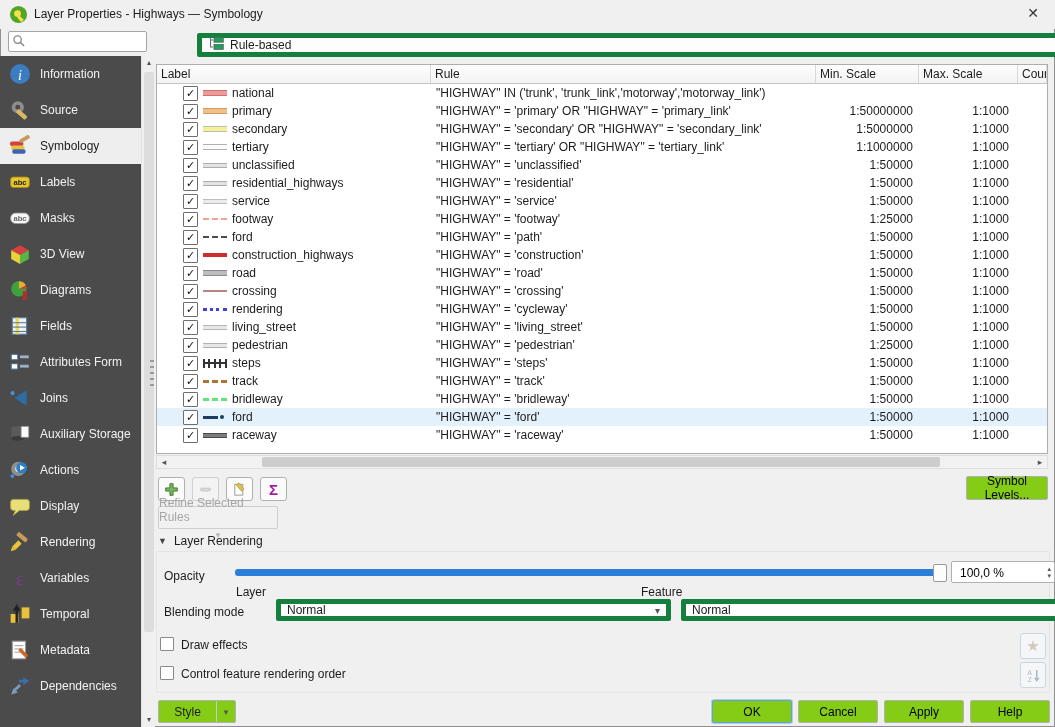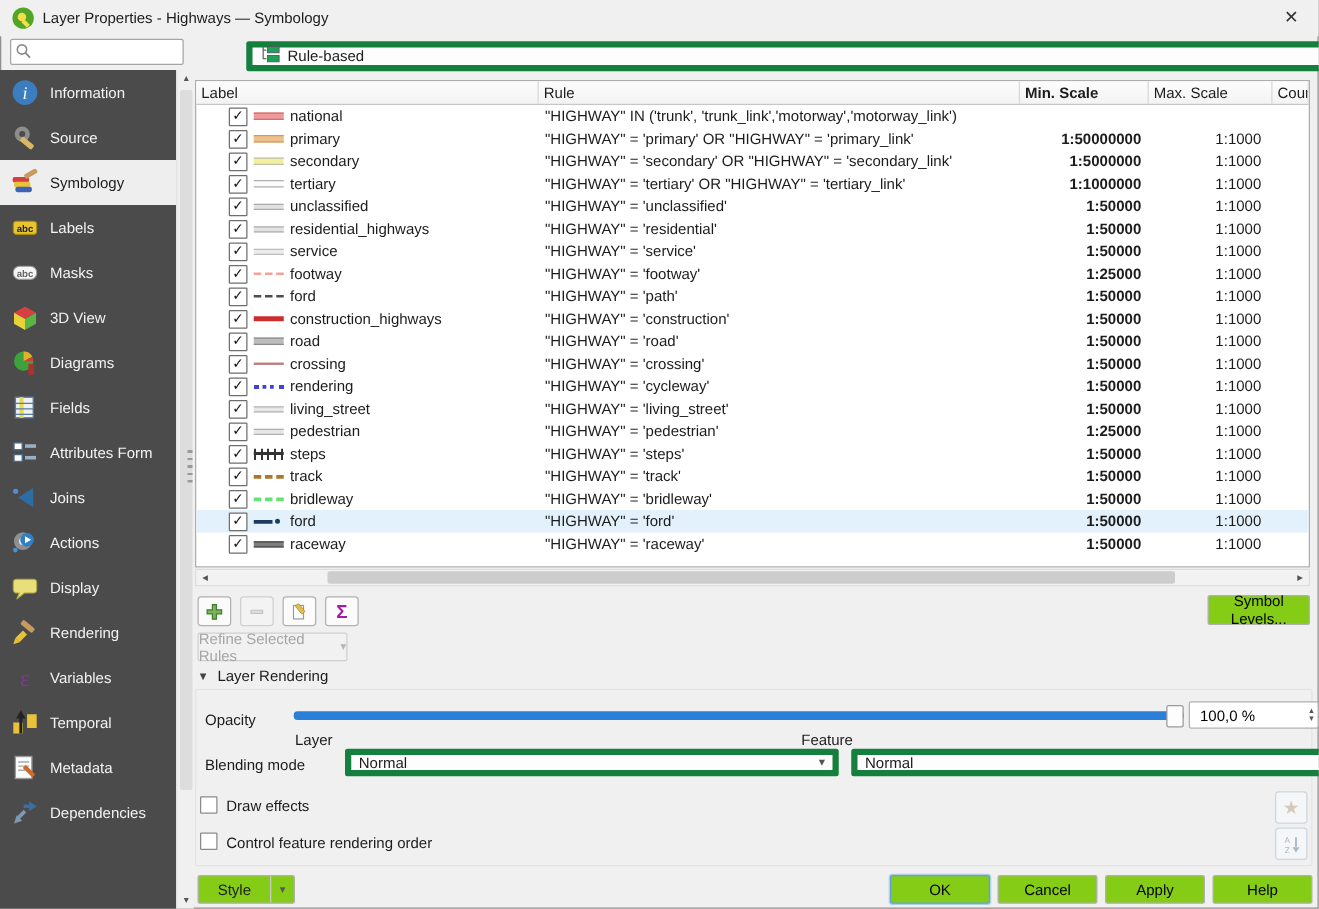--- a/index.html
+++ b/index.html
@@ -30,21 +30,21 @@
   .combo .arrow{margin-left:auto;color:#555;font-size:10px;}
   .renderer{left:0;top:4px;width:892px;height:24px;}
   .renderer svg{width:17px;height:17px;}
   
   .rules{left:0;top:35px;width:892px;height:390px;background:#fff;border:1px solid #aeaeae;overflow:hidden;}
   .thead{display:flex;height:18px;background:linear-gradient(#fdfdfd,#f3f3f3);border-bottom:1px solid #c6c6c6;}
   .th{box-sizing:border-box;padding:2px 0 0 4px;border-right:1px solid #d8d8d8;white-space:nowrap;overflow:hidden;}
   .trow{display:flex;height:18px;align-items:center;}
   .trow.selected{background:#e2f1fc;}
   .td{box-sizing:border-box;white-space:nowrap;overflow:hidden;height:18px;line-height:18px;}
-  .col0{width:274px;}.col1{width:385px;}.col2{width:103px;font-weight:bold;}.col3{width:99px;}.col4{width:27px;flex:1;}
+  .col0{width:274px;}.col1{width:385px;}.col2{width:103px;}.col3{width:99px;}.col4{width:27px;flex:1;}
   .td.col0{display:flex;align-items:center;padding-left:26px;gap:5px;line-height:normal;}
   .td.col1{padding-left:5px;}
   .td.num{text-align:right;}
   .td.col2{padding-right:6px;}
   .td.col3{padding-right:9px;}
   .checkbox{width:13px;height:13px;background:#fff;border:1px solid #6e6e6e;border-radius:1px;font-size:11px;line-height:12px;text-align:center;color:#111;flex:0 0 13px;}
   .sym{width:24px;height:0;display:inline-block;box-sizing:border-box;flex:0 0 24px;}
   .sym-steps{height:9px;background:
      linear-gradient(to bottom,transparent 3px,#333 3px,#333 5px,transparent 5px),
      repeating-linear-gradient(90deg,#333 0 1.6px,transparent 1.6px 5.5px);}
@@ -55,21 +55,21 @@
   .hscroll{left:0;top:426px;width:892px;height:14px;background:#f2f2f2;border:1px solid #dedede;}
   .hscroll .harr{position:absolute;top:0;width:14px;height:12px;text-align:center;font-size:9px;color:#555;line-height:12px;}
   .hscroll .hthumb{position:absolute;left:105px;top:1px;width:678px;height:10px;background:#cdcdcd;border-radius:2px;}
   
   .tbtn{width:27px;height:24px;background:#fbfbfb;border:1px solid #b0b0b0;border-radius:3px;display:inline-flex;align-items:center;justify-content:center;}
   .tbtn svg{width:15px;height:15px;}
   .tbtn.disabled{background:#f3f3f3;border-color:#cfcfcf;}
   .sigma{color:#a21ca2;font-weight:bold;font-size:15px;}
   .btn{background:#84cc16;border:1px solid #b0b0b0;border-radius:2px;display:inline-flex;align-items:center;justify-content:center;font:inherit;}
   .symbol-levels{left:810px;top:447px;width:82px;height:24px;}
-  .refine{left:2px;top:477px;width:120px;height:23px;color:#a6a6a6;background:#f1f1f1;border-color:#cfcfcf;gap:6px;}
+  .refine{left:2px;top:477px;width:120px;height:23px;color:#a6a6a6;background:#f1f1f1;border-color:#cfcfcf;gap:6px;flex-direction:column;}
   .refine .arrow{font-size:9px;color:#b5b5b5;}
   
   .lr-header{left:2px;top:505px;display:flex;align-items:center;gap:7px;}
   .lr-header .tri{font-size:9px;color:#444;}
   .lr-header .cap{font-weight:normal;}
   .lr-panel{left:0;top:522px;width:894px;height:142px;border:1px solid #e4e4e4;border-radius:2px;}
   .lbl{position:absolute;white-space:nowrap;}
   .slider{left:79px;top:534px;width:712px;height:18px;}
   .slider .track{position:absolute;left:0;top:6px;width:712px;height:7px;background:#2b7fd9;border-radius:3px;}
   .slider .handle{position:absolute;right:0;top:1px;width:12px;height:16px;background:#fdfdfd;border:1px solid #9a9a9a;border-radius:2px;}
@@ -213,20 +213,31 @@
         <svg viewBox="0 0 20 20">
           <polygon points="16,3 16,17 5,10" fill="#2e6da4"></polygon>
           <circle cx="3.2" cy="5.5" r="1.9" fill="#4a90d9"></circle>
         </svg>
       </span>
       <span class="side-label">Joins</span>
     </div>
     <div class="side-item">
       <span class="side-icon">
         <svg viewBox="0 0 20 20">
+          <ellipse cx="8" cy="5" rx="6" ry="2.2" fill="#5a5a5a"></ellipse>
+          <rect x="2" y="5" width="12" height="9" fill="#5a5a5a"></rect>
+          <ellipse cx="8" cy="14" rx="6" ry="2.2" fill="#3a3a3a"></ellipse>
+          <rect x="11" y="3" width="7" height="10" fill="#fafafa" stroke="#888" stroke-width="0.7"></rect>
+        </svg>
+      </span>
+      <span class="side-label">Auxiliary Storage</span>
+    </div>
+    <div class="side-item">
+      <span class="side-icon">
+        <svg viewBox="0 0 20 20">
           <circle cx="8.5" cy="9" r="6.5" fill="#8f8f8f"></circle>
           <circle cx="8.5" cy="9" r="2.8" fill="#ececec"></circle>
           <circle cx="11.5" cy="8" r="5" fill="#2f7fc4"></circle>
           <polygon points="10,5.5 14.5,8 10,10.5" fill="#fff"></polygon>
           <circle cx="3" cy="15.5" r="1.7" fill="#4a90d9"></circle>
         </svg>
       </span>
       <span class="side-label">Actions</span>
     </div>
     <div class="side-item">

